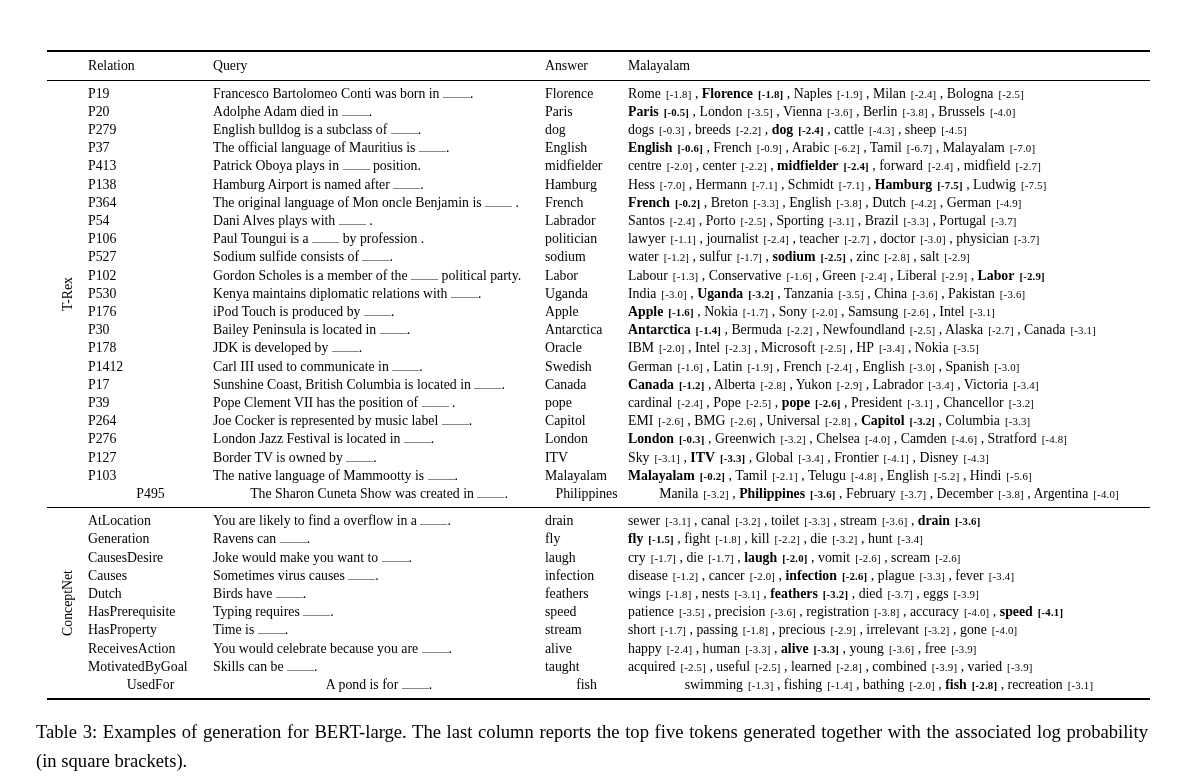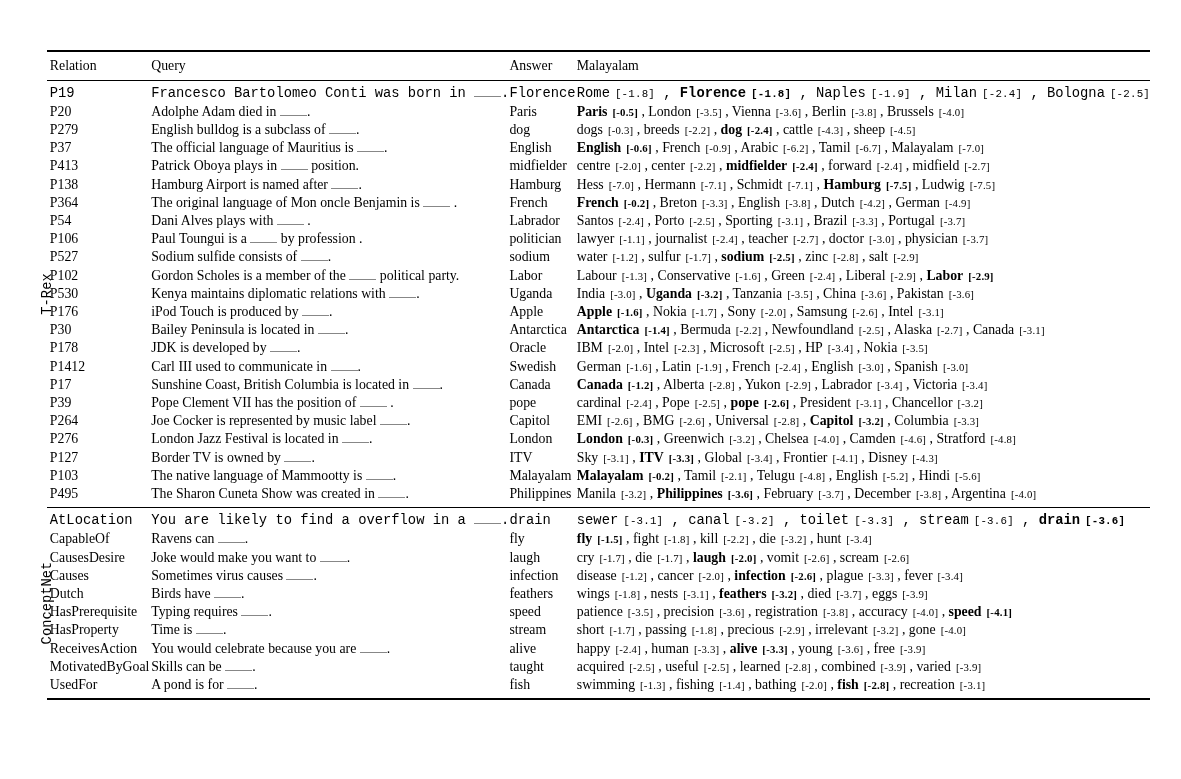--- a/index.html
+++ b/index.html
@@ -10,22 +10,22 @@
   table.paper-table {
     position:absolute; left:47px; top:50px; width:1103px;
     border-collapse:collapse;
     border-top:2px solid #000; border-bottom:2px solid #000;
   }
   thead { border-bottom:1.4px solid #000; }
   thead tr { height:29px; }
   th { font-weight:normal; text-align:left; font-size:13.8px; padding:0; vertical-align:middle; }
   tbody.section-divider { border-top:1.4px solid #000; }
   td { padding:0; font-size:13.8px; line-height:18.2px; vertical-align:top; white-space:nowrap; }
-  tbody tr:first-child td { padding-top:4px;font-family:Liberation Mono, monospace; }
-  tbody tr:last-child td { padding-bottom:4px; }
+  tbody tr:first-child td { padding-top:4px; }
+  tbody tr:last-child td { padding-bottom:4px;text-align:center; }
   td.group { position:relative; }
   .rot {
     position:absolute; left:50%; top:50%;
     transform:translate(-50%,-50%) rotate(-90deg);
     white-space:nowrap; font-size:13.8px;
   }
   .blank {
     display:inline-block; width:27px; height:2px;
     border-bottom:1.4px solid #878787;
   }
@@ -204,21 +204,21 @@
         <tr>
           <td class="group" rowspan="10">
             <span class="rot">ConceptNet</span>
           </td>
           <td>AtLocation</td>
           <td>You are likely to find a overflow in a <span class="blank"></span>.</td>
           <td>drain</td>
           <td><span class="entry"><span class="tok">sewer</span><span class="lp">[-3.1]</span></span> , <span class="entry"><span class="tok">canal</span><span class="lp">[-3.2]</span></span> , <span class="entry"><span class="tok">toilet</span><span class="lp">[-3.3]</span></span> , <span class="entry"><span class="tok">stream</span><span class="lp">[-3.6]</span></span> , <span class="entry bold"><span class="tok">drain</span><span class="lp">[-3.6]</span></span></td>
         </tr>
         <tr>
-          <td>CapableOf</td>
+          <td>Generation</td>
           <td>Ravens can <span class="blank"></span>.</td>
           <td>fly</td>
           <td><span class="entry bold"><span class="tok">fly</span><span class="lp">[-1.5]</span></span> , <span class="entry"><span class="tok">fight</span><span class="lp">[-1.8]</span></span> , <span class="entry"><span class="tok">kill</span><span class="lp">[-2.2]</span></span> , <span class="entry"><span class="tok">die</span><span class="lp">[-3.2]</span></span> , <span class="entry"><span class="tok">hunt</span><span class="lp">[-3.4]</span></span></td>
         </tr>
         <tr>
           <td>CausesDesire</td>
           <td>Joke would make you want to <span class="blank"></span>.</td>
           <td>laugh</td>
           <td><span class="entry"><span class="tok">cry</span><span class="lp">[-1.7]</span></span> , <span class="entry"><span class="tok">die</span><span class="lp">[-1.7]</span></span> , <span class="entry bold"><span class="tok">laugh</span><span class="lp">[-2.0]</span></span> , <span class="entry"><span class="tok">vomit</span><span class="lp">[-2.6]</span></span> , <span class="entry"><span class="tok">scream</span><span class="lp">[-2.6]</span></span></td>
         </tr>
@@ -259,13 +259,14 @@
           <td><span class="entry"><span class="tok">acquired</span><span class="lp">[-2.5]</span></span> , <span class="entry"><span class="tok">useful</span><span class="lp">[-2.5]</span></span> , <span class="entry"><span class="tok">learned</span><span class="lp">[-2.8]</span></span> , <span class="entry"><span class="tok">combined</span><span class="lp">[-3.9]</span></span> , <span class="entry"><span class="tok">varied</span><span class="lp">[-3.9]</span></span></td>
         </tr>
         <tr>
           <td>UsedFor</td>
           <td>A pond is for <span class="blank"></span>.</td>
           <td>fish</td>
           <td><span class="entry"><span class="tok">swimming</span><span class="lp">[-1.3]</span></span> , <span class="entry"><span class="tok">fishing</span><span class="lp">[-1.4]</span></span> , <span class="entry"><span class="tok">bathing</span><span class="lp">[-2.0]</span></span> , <span class="entry bold"><span class="tok">fish</span><span class="lp">[-2.8]</span></span> , <span class="entry"><span class="tok">recreation</span><span class="lp">[-3.1]</span></span></td>
         </tr>
       </tbody>
     </table>
+  <div class="caption">Table 3: Examples of generation for BERT-large. The last column reports the top five tokens generated together with the associated log probability (in square brackets).</div>
 </div>
 
 </body></html>

